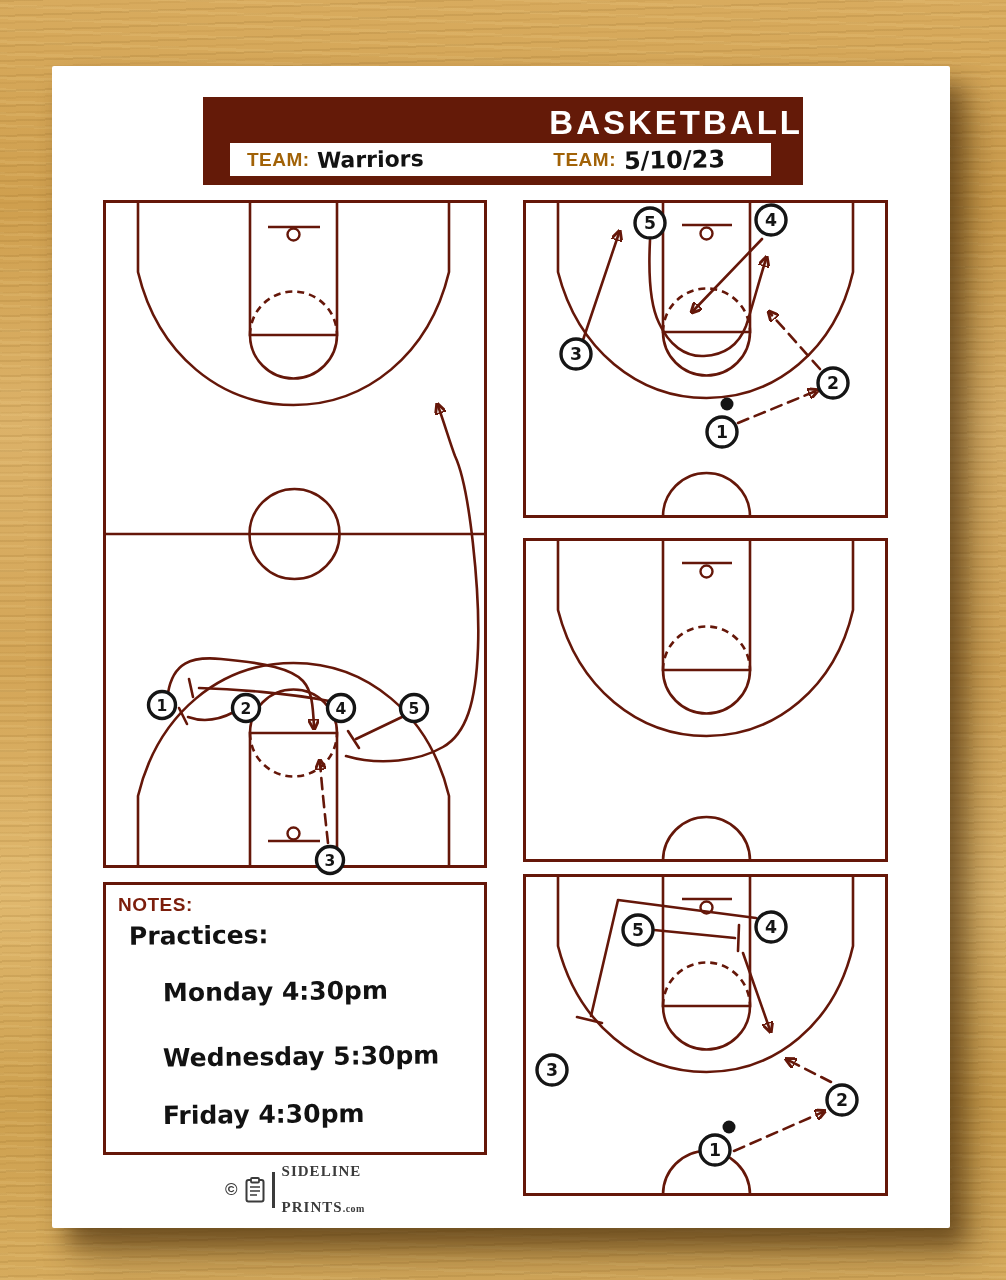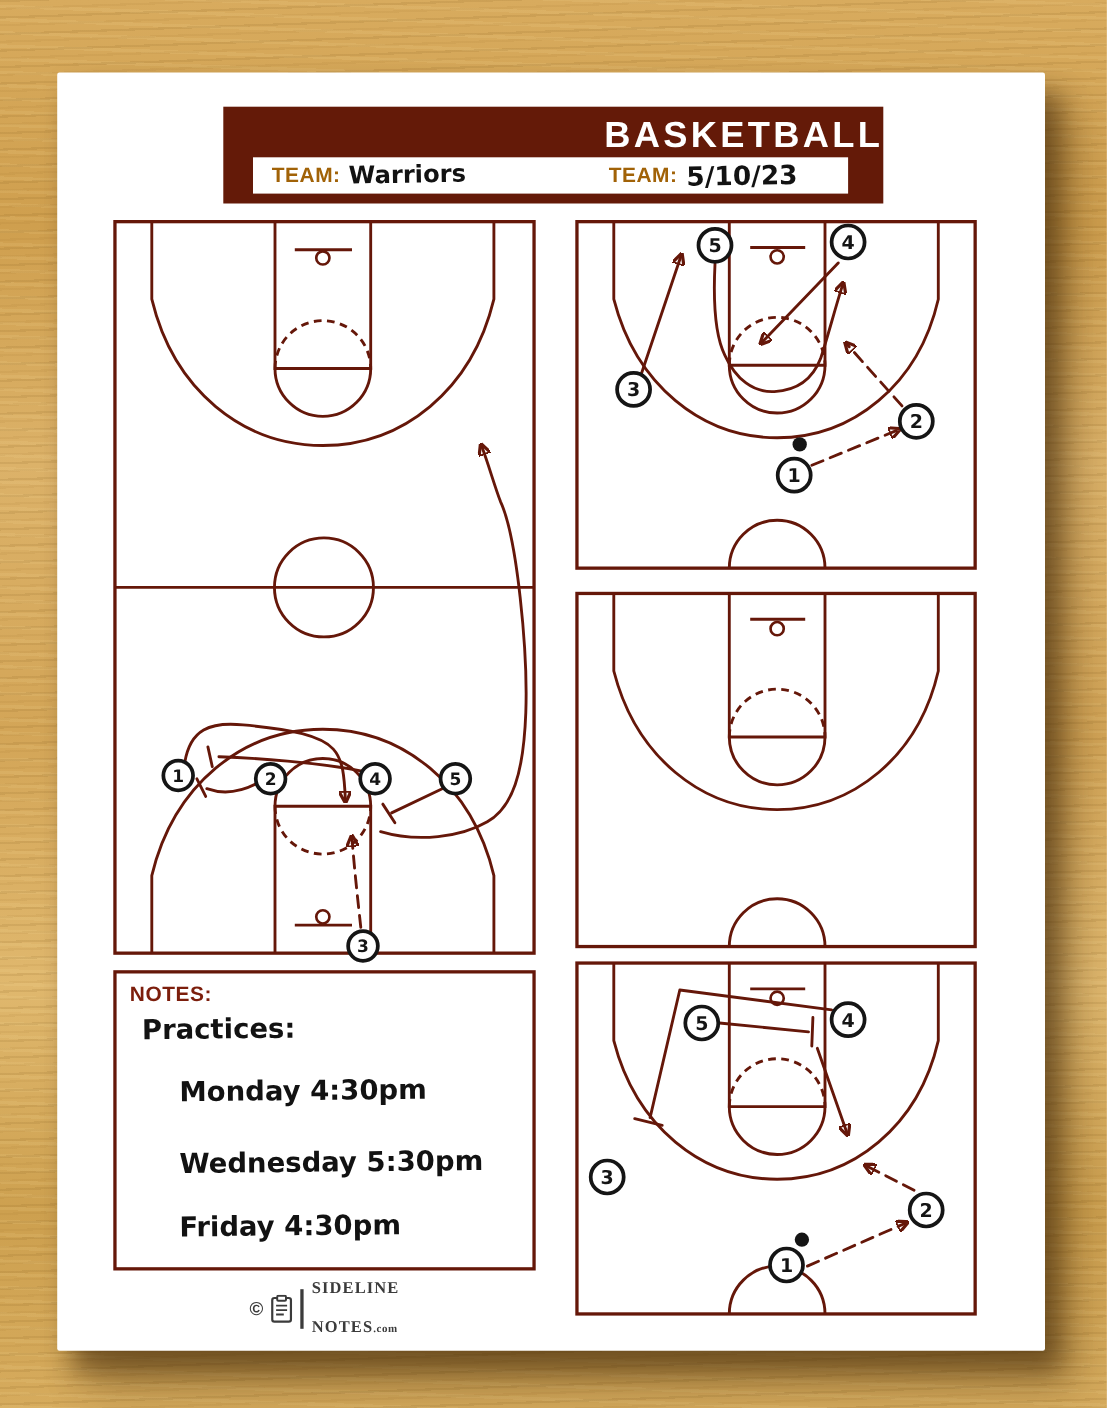--- a/index.html
+++ b/index.html
@@ -258,17 +258,17 @@
   <div class="brand">
     <span class="copyright">©</span>
     <svg width="20" height="26" viewBox="0 0 20 26">
       <rect x="1.5" y="3" width="17" height="21.5" rx="2" fill="none" stroke="#3b3b3b" stroke-width="2"></rect>
       <rect x="6" y="1" width="8" height="4.5" rx="1" fill="#ffffff" stroke="#3b3b3b" stroke-width="1.8"></rect>
       <path d="M5 10 H15 M5 14 H15 M5 18 H12" stroke="#3b3b3b" stroke-width="1.6" fill="none"></path>
     </svg>
     <span class="brand-divider"></span>
     <span class="brand-text">
       <span class="brand-top">SIDELINE</span>
-      <span class="brand-bottom"><span>NOTES</span><span class="brand-suffix">.com</span></span>
+      <span class="brand-bottom"><span>PRINTS</span><span class="brand-suffix">.com</span></span>
     </span>
   </div>
 
 </div>
 
 </body></html>

